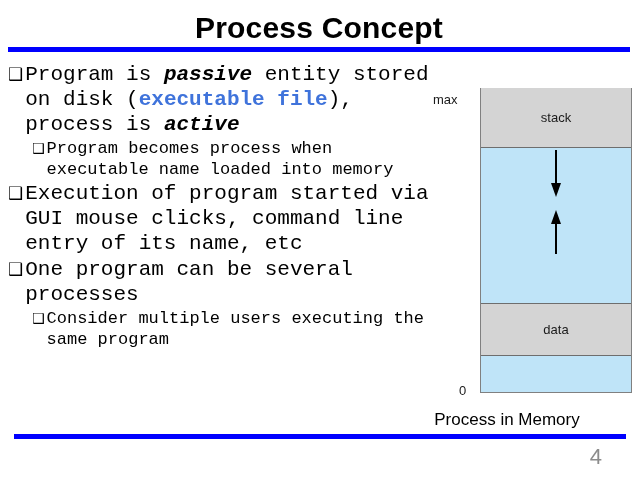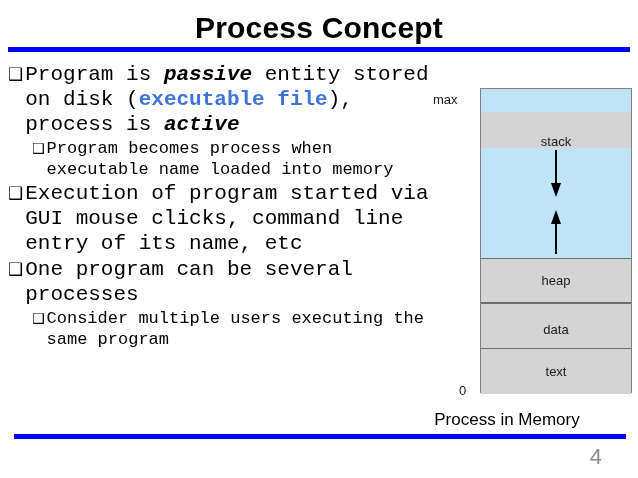--- a/index.html
+++ b/index.html
@@ -103,21 +103,21 @@
     background: #D4D4D4;
     border-top: 1px solid #6E6E6E;
     border-bottom: 1px solid #6E6E6E;
     display: flex;
     align-items: center;
     justify-content: center;
     font-size: 13px;
     color: #1a1a1a;
     font-family: "Liberation Sans", sans-serif;
   }
-  #seg-stack { top: -1px;  height: 60px; border-top: none; margin-top: 24px; }
+  #seg-stack { top: -1px;  height: 60px; border-top: none; }
   #seg-heap  { top: 169px; height: 45px; }
   #seg-data  { top: 214px; height: 53px; }
   #seg-text  { top: 259px; height: 46px; border-bottom: none; }
 
   #free-space {
     position: absolute;
     left: 0;
     top: 59px;
     width: 100%;
     height: 110px;
@@ -221,31 +221,25 @@
       </svg>
     </span>
     <span class="mem-arrow" id="arrow-up">
       <svg width="14" height="44" viewBox="0 0 14 44">
         <line x1="7" y1="44" x2="7" y2="7" stroke="#000000" stroke-width="2"></line>
         <polygon points="7,0 2,14 12,14" fill="#000000"></polygon>
       </svg>
     </span>
   </div>
 
-  <div class="mem-seg" id="seg-heap">
-    <span>heap</span>
-  </div>
 
   <div class="mem-seg" id="seg-data">
     <span>data</span>
   </div>
 
-  <div class="mem-seg" id="seg-text">
-    <span>text</span>
-  </div>
 
 </div>
 
 <div id="label-zero">0</div>
 
 <div id="diagram-caption">Process in Memory</div>
 
 <div id="footer-rule"></div>
 <div id="page-number">4</div>
 

